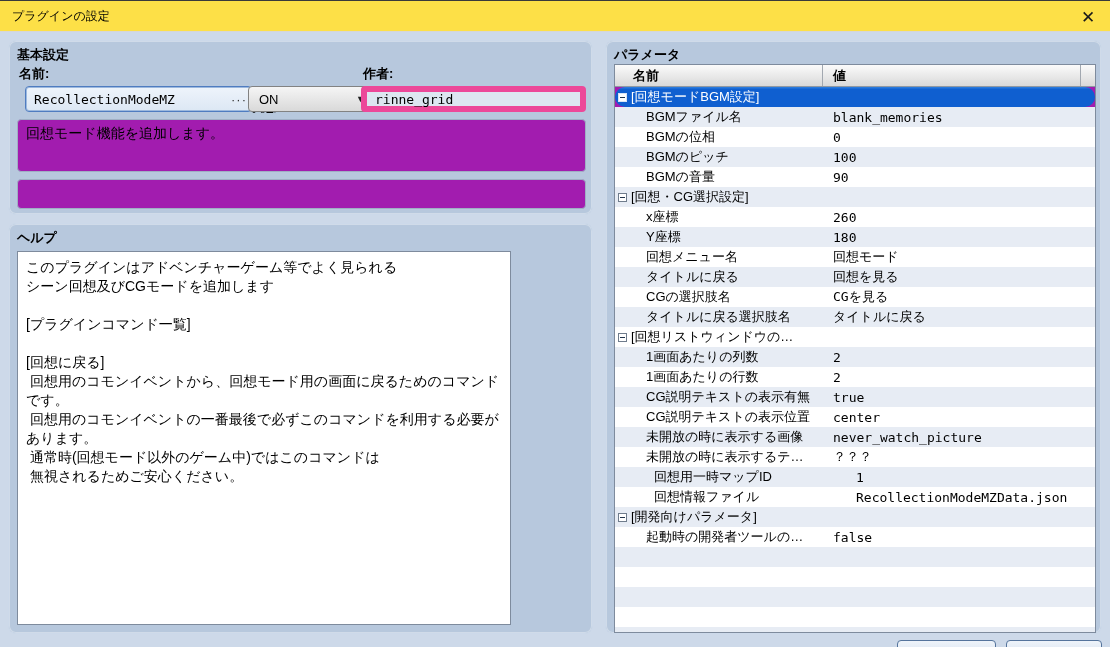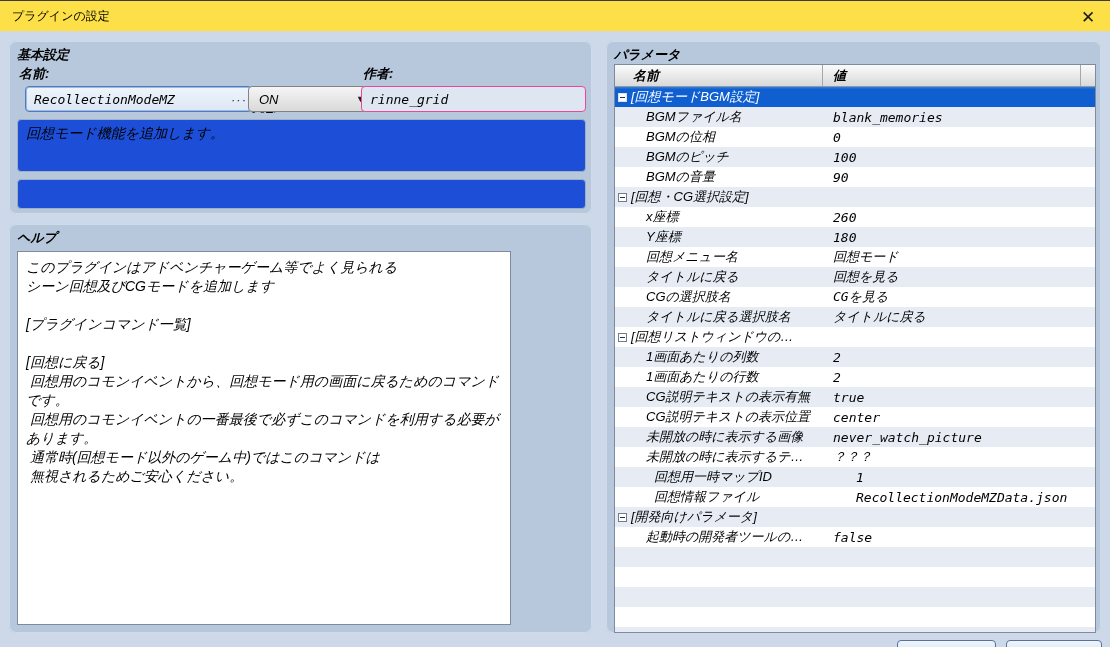--- a/index.html
+++ b/index.html
@@ -21,21 +21,20 @@
     position:absolute; right:8px; top:4px; width:28px; height:24px;
     display:flex; align-items:center; justify-content:center;
     font-size:17px; color:#1a1a1a; cursor:default;
     font-family:"DejaVu Sans",sans-serif;
   }
   
   .panel {
     position:absolute; background:#b7c8dd;
     border:1px solid #ccd9ea; border-radius:8px;
     box-shadow:inset 0 0 0 1px rgba(255,255,255,.35);
-    font-style:italic;
   }
   .panel-label { position:absolute; font-size:13px; font-weight:bold; }
   #basic-panel { left:8px; top:39px; width:585px; height:175px; }
   #help-panel  { left:8px; top:222px; width:585px; height:411px; }
   #params-panel{ left:605px; top:39px; width:497px; height:594px; }
 
   .fld-label { position:absolute; font-size:13px; font-weight:bold; }
   
   .name-input {
     position:absolute; left:16px; top:45px; width:227px; height:26px;
@@ -58,26 +57,26 @@
     position:absolute; left:239px; top:45px; width:131px; height:26px;
     background:linear-gradient(#f5f5f5,#d9d9d9);
     border:1px solid #828282; border-radius:4px;
     display:flex; align-items:center; font-size:13px;justify-content:space-between;
   }
   .dropdown .val { flex:1; padding-left:10px; }
   .dropdown .arrow { width:22px; font-size:9px; color:#222; }
   
   .author-field {
     position:absolute; left:352px; top:45px; width:225px; height:26px;
-    background:#dde6f1; border:1px solid #ec4899; border-radius:4px;
+    background:#dde6f1; border:6px solid #ec4899; border-radius:4px;
     display:flex; align-items:center; padding-left:8px; font-size:13px;
     font-family:"DejaVu Sans Mono","Liberation Mono",monospace;
   }
   .inner-box {
-    position:absolute; left:8px; background:#1d4ed8;
+    position:absolute; left:8px; background:#a21caf;
     border:1px solid #9fafc4; border-radius:4px;
     font-size:14px; padding:5px 8px;
   }
   #desc-box  { top:78px;  width:569px; height:53px; }
   #empty-box { top:138px; width:569px; height:30px; }
 
   
   .help-area {
     position:absolute; left:8px; top:27px; width:494px; height:374px;
     background:#ffffff; border:1px solid #7e8b9d;
@@ -100,20 +99,21 @@
   .th-name { width:208px; padding-left:18px; }
   .th-value{ width:258px; padding-left:10px; }
   .th-extra{ width:14px; border-right:none !important; }
 
   .trow { display:flex; height:20px; font-size:13px; align-items:center; }
   .trow:nth-child(odd) { background:#ffffff; }
   .trow:nth-child(even){ background:#e7ecf4; }
   .trow.selected {
     background:linear-gradient(#2f80e0 0%, #0f5fd0 12%, #0f5fd0 100%);
     color:#ffffff;
+    border-radius:10px;
   }
   .tname { width:208px; display:flex; align-items:center;
     white-space:nowrap; overflow:hidden; }
   .tname.level1 { padding-left:31px; }
   .tname.level0 { padding-left:16px;margin-left:23px; }
   .tname.group  { padding-left:3px; }
   .tval { flex:1; padding-left:10px;
     font-family:"DejaVu Sans Mono","Liberation Mono",monospace;
     white-space:nowrap; overflow:hidden; }
   .collapse-box {

